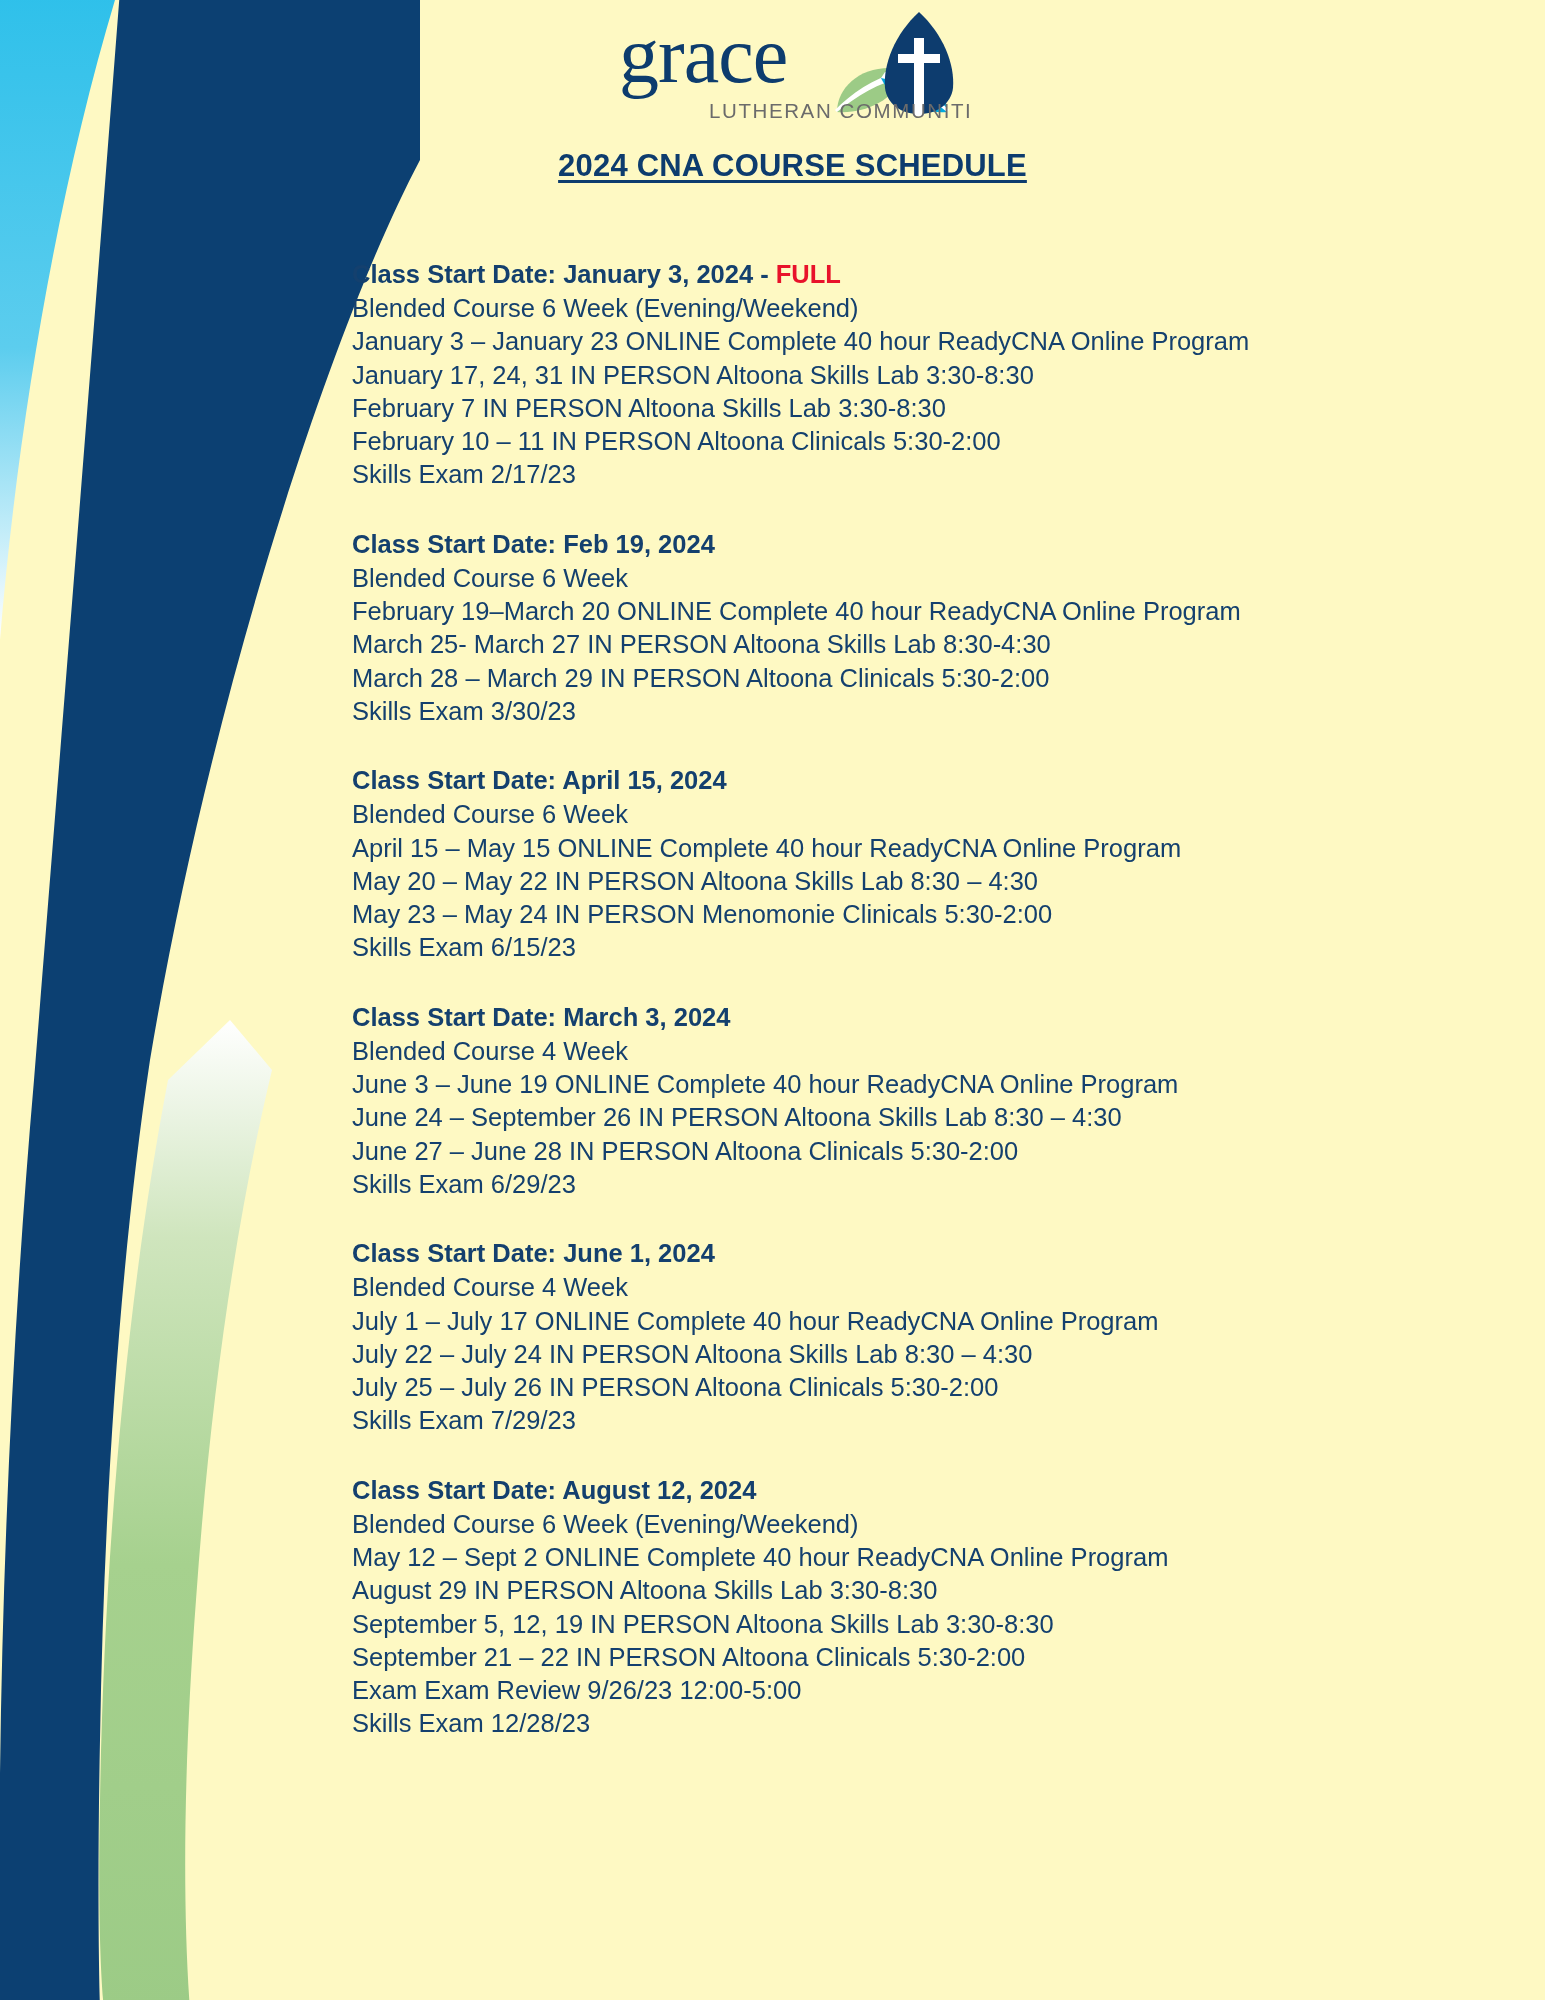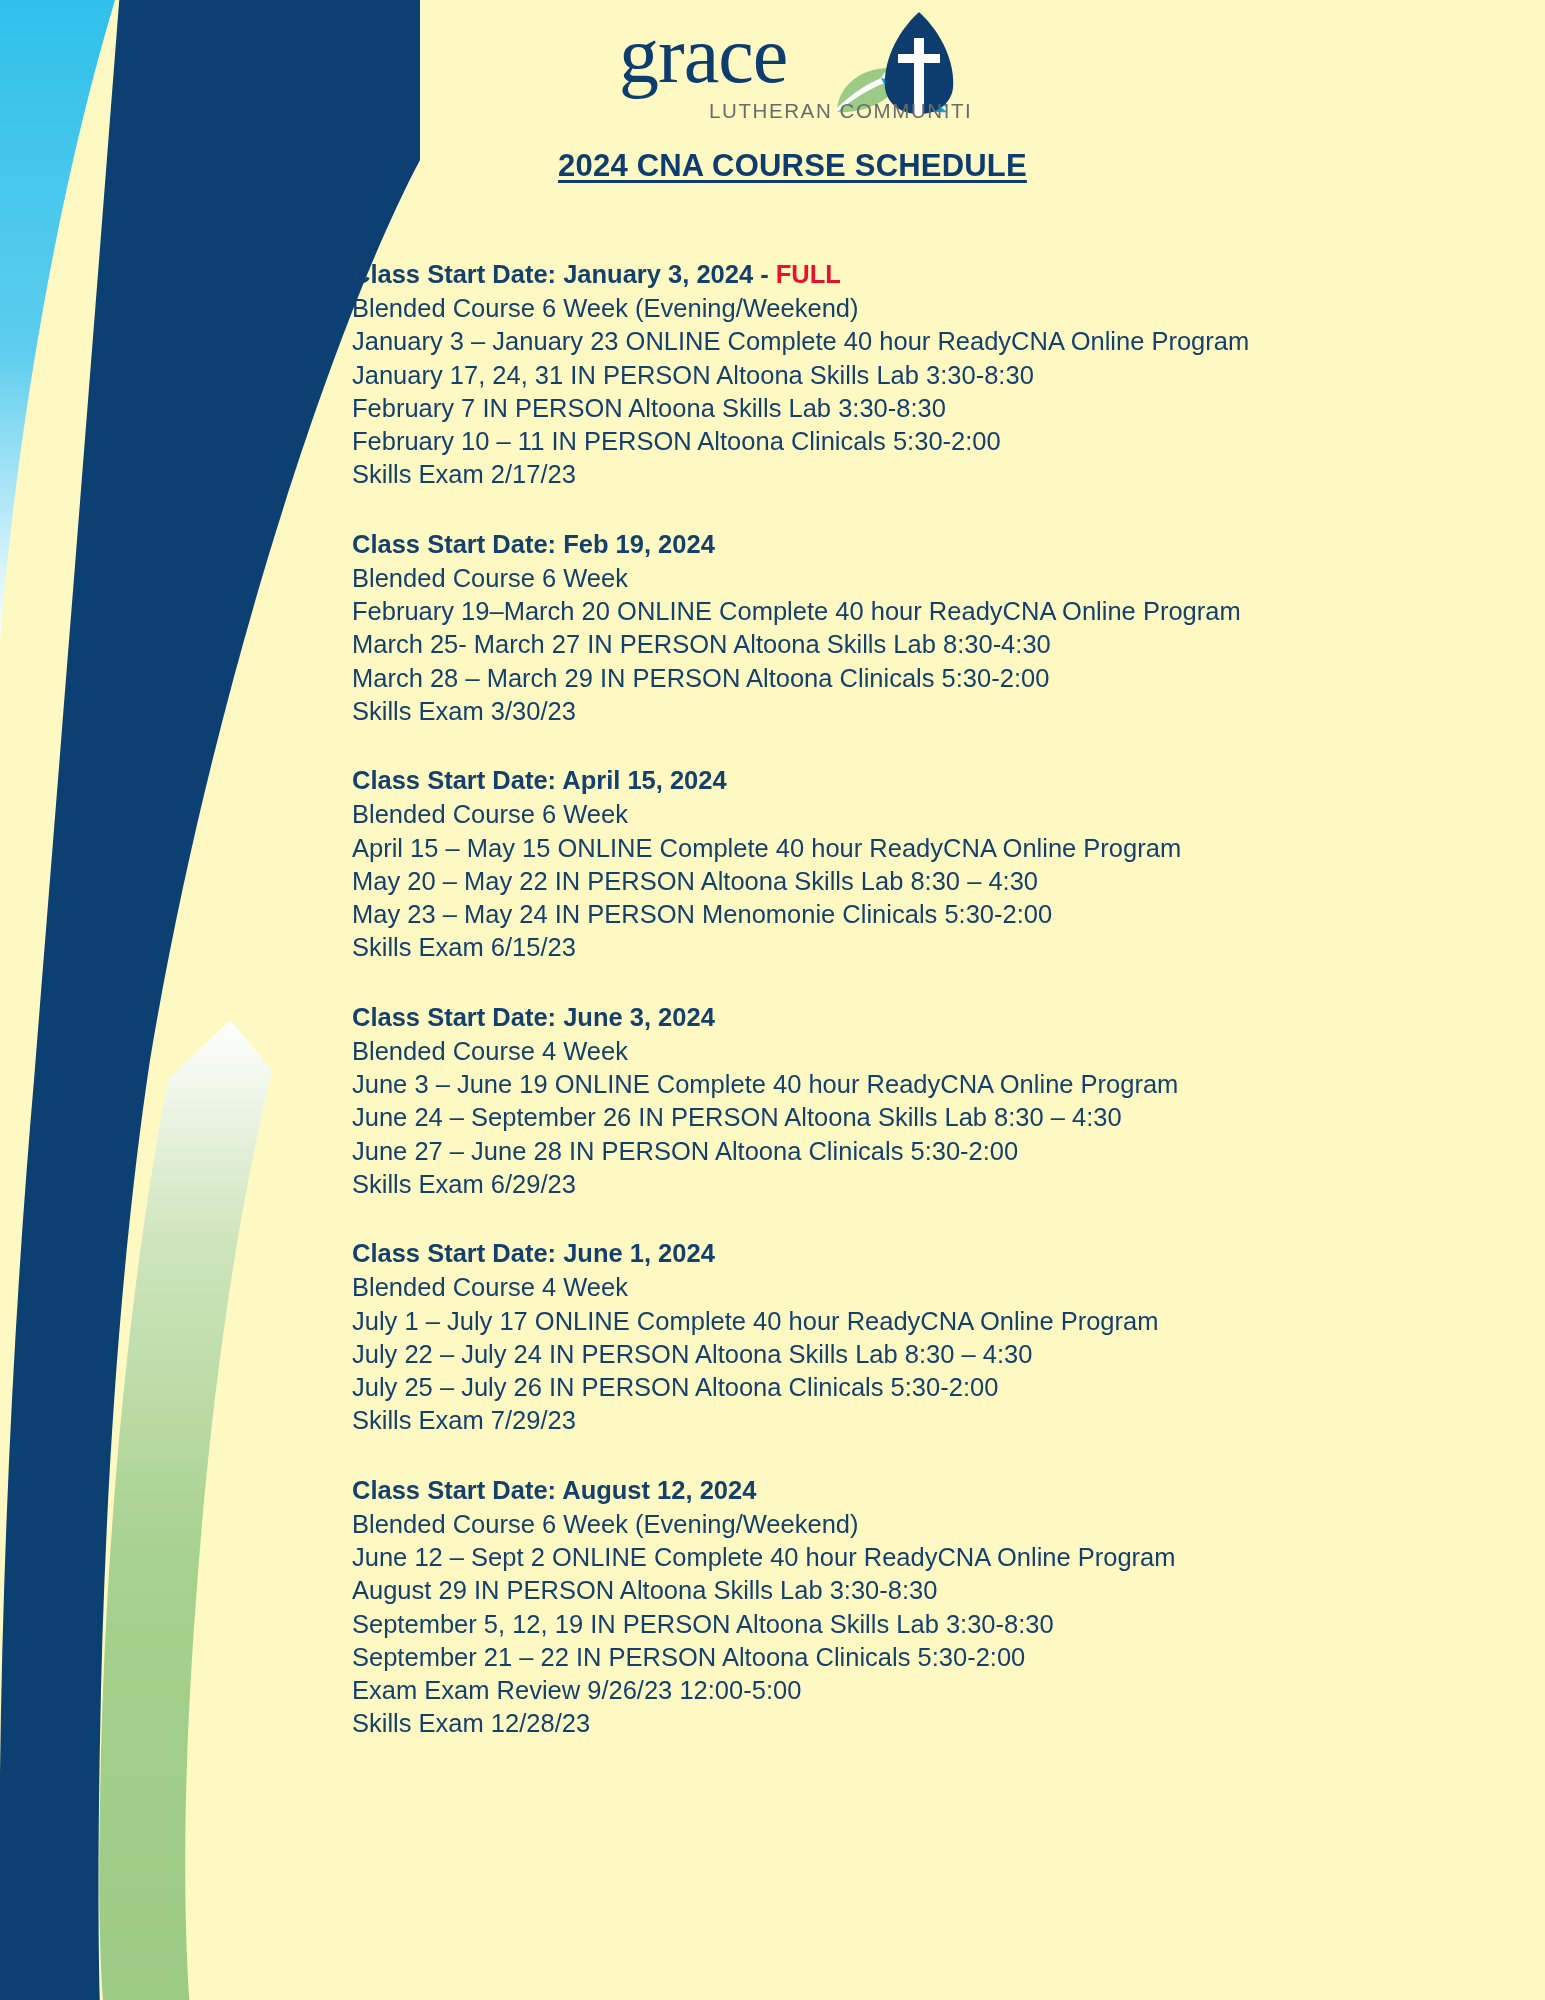--- a/index.html
+++ b/index.html
@@ -197,39 +197,39 @@
       </div>
       <div class="course-block">
         <div class="block-heading"><span>Class Start Date: April 15, 2024</span></div>
         <div class="course-line">Blended Course 6 Week</div>
         <div class="course-line">April 15 – May 15 ONLINE Complete 40 hour ReadyCNA Online Program</div>
         <div class="course-line">May 20 – May 22 IN PERSON Altoona Skills Lab 8:30 – 4:30</div>
         <div class="course-line">May 23 – May 24 IN PERSON Menomonie Clinicals 5:30-2:00</div>
         <div class="course-line">Skills Exam 6/15/23</div>
       </div>
       <div class="course-block">
-        <div class="block-heading"><span>Class Start Date: June 3, 2024</span></div>
+        <div class="block-heading"><span>Class Start Date: March 3, 2024</span></div>
         <div class="course-line">Blended Course 4 Week</div>
         <div class="course-line">June 3 – June 19 ONLINE Complete 40 hour ReadyCNA Online Program</div>
         <div class="course-line">June 24 – September 26 IN PERSON Altoona Skills Lab 8:30 – 4:30</div>
         <div class="course-line">June 27 – June 28 IN PERSON Altoona Clinicals 5:30-2:00</div>
         <div class="course-line">Skills Exam 6/29/23</div>
       </div>
       <div class="course-block">
         <div class="block-heading"><span>Class Start Date: June 1, 2024</span></div>
         <div class="course-line">Blended Course 4 Week</div>
         <div class="course-line">July 1 – July 17 ONLINE Complete 40 hour ReadyCNA Online Program</div>
         <div class="course-line">July 22 – July 24 IN PERSON Altoona Skills Lab 8:30 – 4:30</div>
         <div class="course-line">July 25 – July 26 IN PERSON Altoona Clinicals 5:30-2:00</div>
         <div class="course-line">Skills Exam 7/29/23</div>
       </div>
       <div class="course-block">
         <div class="block-heading"><span>Class Start Date: August 12, 2024</span></div>
         <div class="course-line">Blended Course 6 Week (Evening/Weekend)</div>
-        <div class="course-line">June 12 – Sept 2 ONLINE Complete 40 hour ReadyCNA Online Program</div>
+        <div class="course-line">May 12 – Sept 2 ONLINE Complete 40 hour ReadyCNA Online Program</div>
         <div class="course-line">August 29 IN PERSON Altoona Skills Lab 3:30-8:30</div>
         <div class="course-line">September 5, 12, 19 IN PERSON Altoona Skills Lab 3:30-8:30</div>
         <div class="course-line">September 21 – 22 IN PERSON Altoona Clinicals 5:30-2:00</div>
         <div class="course-line">Exam Exam Review 9/26/23 12:00-5:00</div>
         <div class="course-line">Skills Exam 12/28/23</div>
       </div>
     </div>
 
 </div>
 

